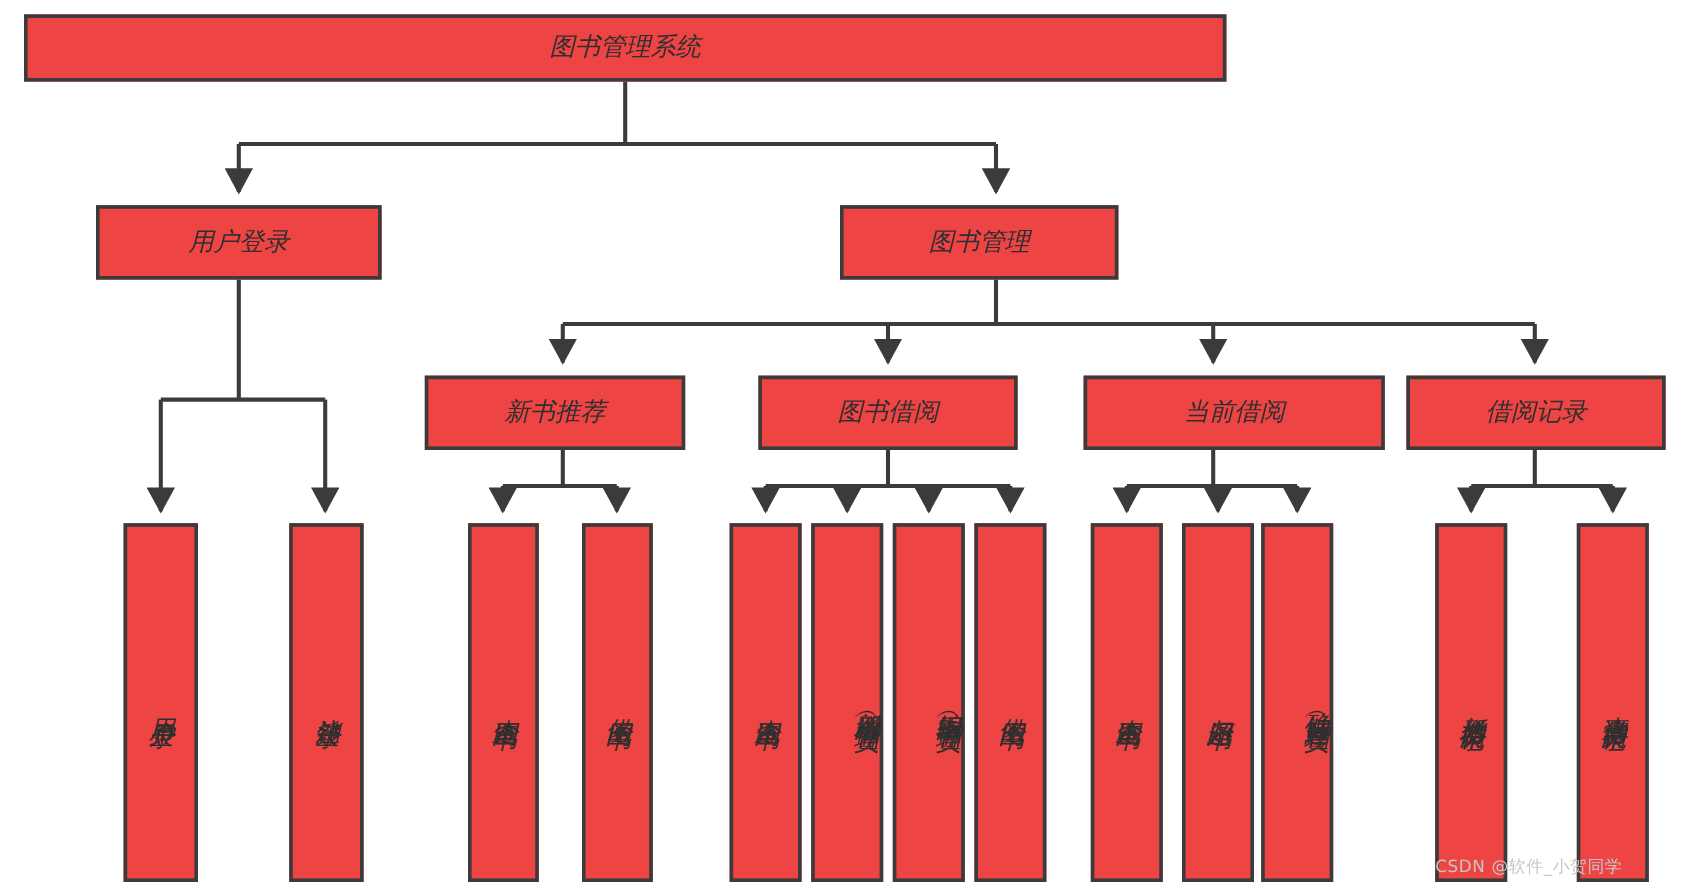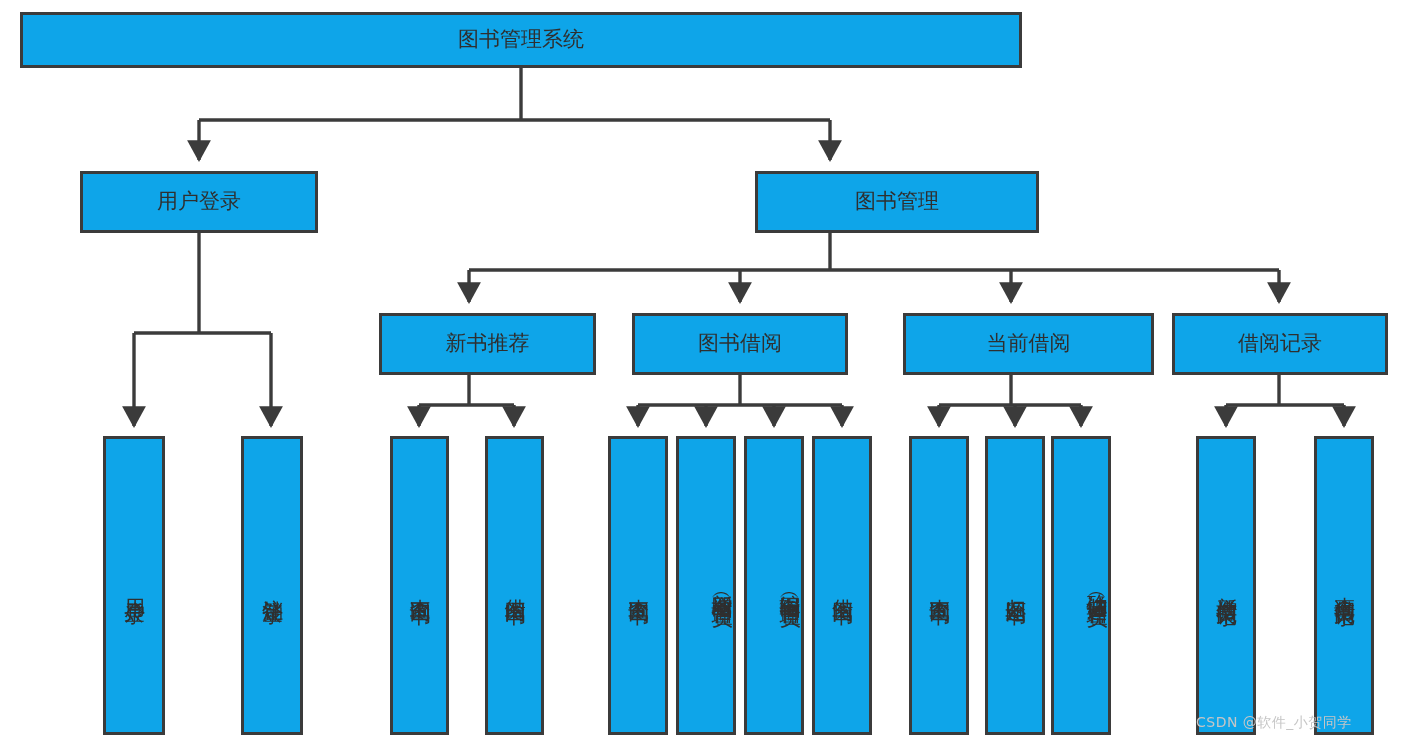--- a/index.html
+++ b/index.html
@@ -21,27 +21,28 @@
     position: absolute;
     left: 0;
     top: 0;
     width: 1405px;
     height: 747px;
   }
   .node {
     position: absolute;
     box-sizing: border-box;
     border: 3px solid #3b3b3b;
-    background: #0ea5e9;
+    background: #ef4444;
     color: #2f2f2f;
     display: flex;
     align-items: center;
     justify-content: center;
     text-align: center;
     line-height: 1.12;
+    font-style: italic;
   }
   .node.h {
     font-size: 21px;
   }
   .node.v {
     writing-mode: vertical-rl;
     text-orientation: upright;
     font-size: 21px;
     letter-spacing: 2px;
     padding: 6px 0;
@@ -120,23 +121,23 @@
       <path d="M 1279 375 L 1279 405"></path>
       <path d="M 1226 405 L 1344 405"></path>
       <path d="M 1226 405 L 1226 426" marker-end="url(#arrow)"></path>
       <path d="M 1344 405 L 1344 426" marker-end="url(#arrow)"></path>
     </g>
   </svg>
 
   <div class="node h" style="left: 20px; top: 12px; width: 1002px; height: 56px;">图书管理系统</div>
 
   <div class="node h" style="left: 80px; top: 171px; width: 238px; height: 62px;">用户登录</div>
-  <div class="node h" style="left: 755px; top: 171px; width: 284px; height: 62px;">图书管理</div>
+  <div class="node h" style="left: 700px; top: 171px; width: 232px; height: 62px;">图书管理</div>
 
-  <div class="node h" style="left: 379px; top: 313px; width: 217px; height: 62px;">新书推荐</div>
+  <div class="node h" style="left: 354px; top: 313px; width: 217px; height: 62px;">新书推荐</div>
   <div class="node h" style="left: 632px; top: 313px; width: 216px; height: 62px;">图书借阅</div>
   <div class="node h" style="left: 903px; top: 313px; width: 251px; height: 62px;">当前借阅</div>
   <div class="node h" style="left: 1172px; top: 313px; width: 216px; height: 62px;">借阅记录</div>
 
   <div class="node v" style="left: 103px; top: 436px; width: 62px; height: 299px;">用户登录</div>
   <div class="node v" style="left: 241px; top: 436px; width: 62px; height: 299px;">注销登录</div>
 
   <div class="node v" style="left: 390px; top: 436px; width: 59px; height: 299px;">查询图书</div>
   <div class="node v" style="left: 485px; top: 436px; width: 59px; height: 299px;">借阅图书</div>
 

